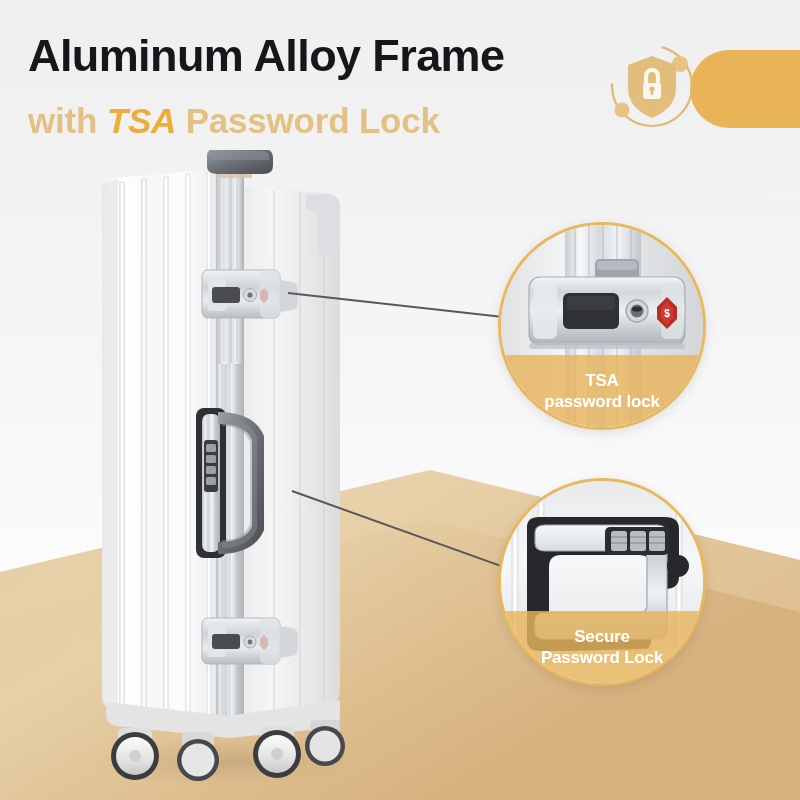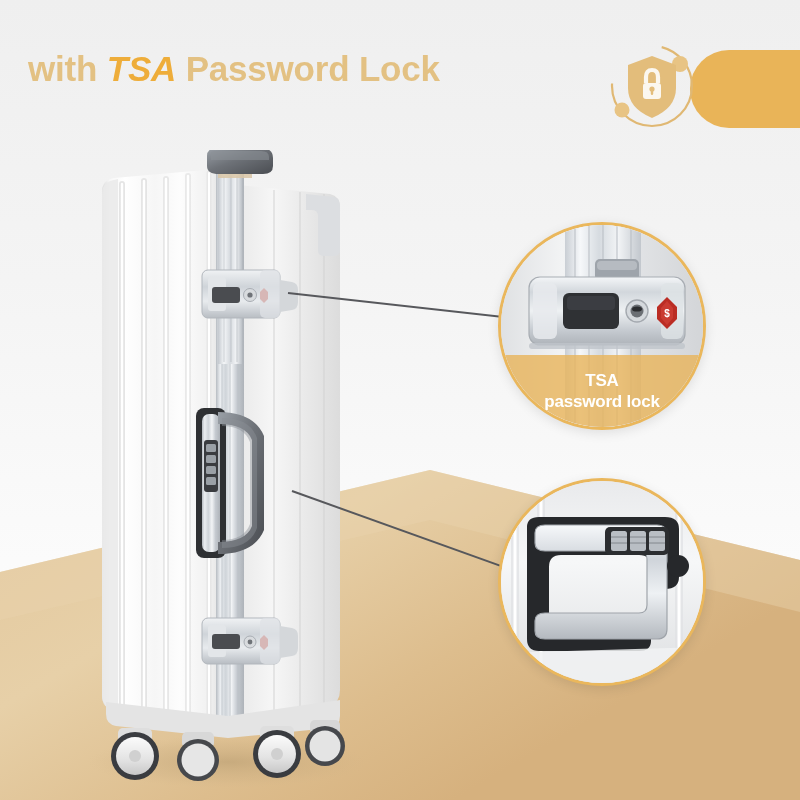--- a/index.html
+++ b/index.html
@@ -450,34 +450,39 @@
             <path d="M129 62 L145 62"></path>
           <path d="M148 56 L164 56"></path>
             <path d="M148 62 L164 62"></path>
         </g>
       </g>
 
       <rect x="166" y="74" width="22" height="22" rx="11" fill="#26282b"></rect>
 
       <path d="M0 172 L202 166 L202 202 L0 202 Z" fill="#f1f2f3" opacity="0.85"></path>
     </svg>
+    <div class="caption">
+      <span>Secure</span>
+      <span>Password Lock</span>
+    </div>
   </div>
 
   <div class="header">
     <div class="pill"></div>
 
     <svg class="shield-icon" viewBox="0 0 96 96">
       <circle cx="48" cy="48" r="40" fill="none" stroke="#e0b873" stroke-width="2.2" stroke-dasharray="168 70" stroke-dashoffset="40"></circle>
       <circle cx="76" cy="26" r="8" fill="#e8c484"></circle>
       <circle cx="18" cy="72" r="7.5" fill="#e8c484"></circle>
       <path d="M48 18 L72 27 L72 50 Q72 70 48 80 Q24 70 24 50 L24 27 Z" fill="#e3bd7b"></path>
       <rect x="39" y="45" width="18" height="16" rx="3" fill="#fbf7ef"></rect>
       <path d="M42 45 L42 39 Q42 32 48 32 Q54 32 54 39 L54 45" fill="none" stroke="#fbf7ef" stroke-width="4.2"></path>
       <circle cx="48" cy="51" r="2.6" fill="#e3bd7b"></circle>
       <rect x="46.8" y="51" width="2.4" height="6" rx="1.2" fill="#e3bd7b"></rect>
     </svg>
 
     <div class="title-block">
+      <div class="title-main">Aluminum Alloy Frame</div>
       <div class="title-sub"><span>with </span><span class="tsa">TSA</span><span> Password Lock</span></div>
     </div>
   </div>
 
 </div>
 
 </body></html>

